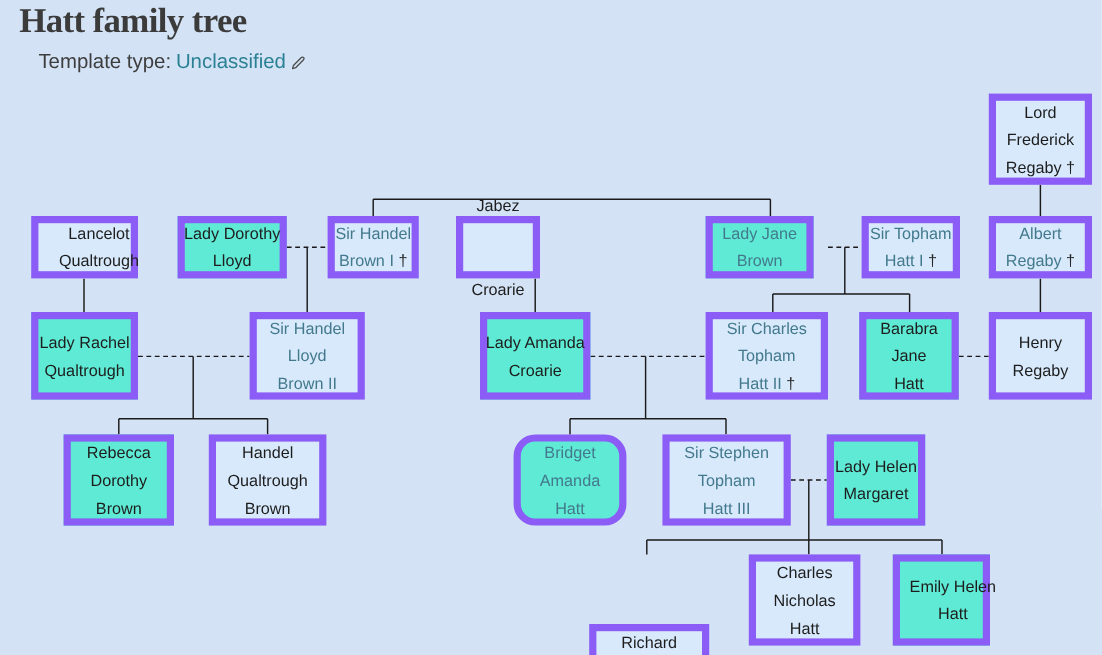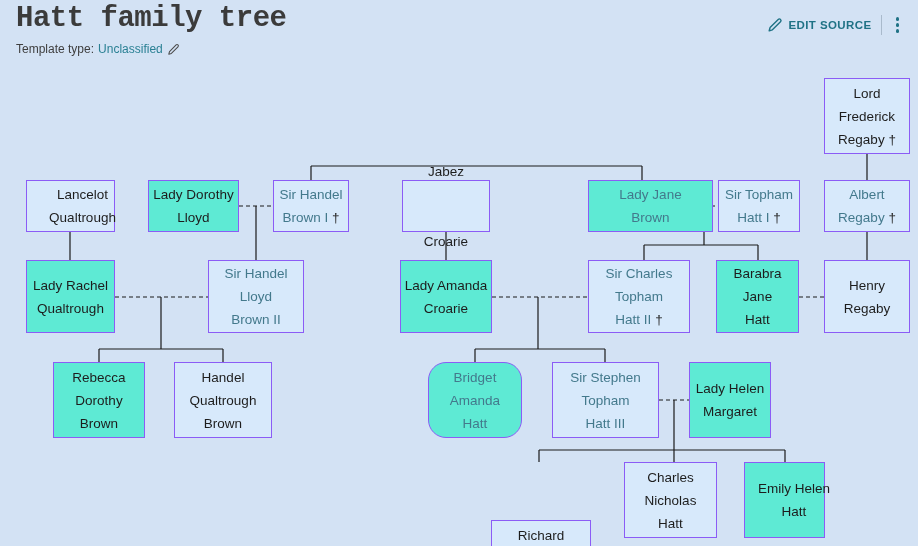--- a/index.html
+++ b/index.html
@@ -1,35 +1,35 @@
 <!DOCTYPE html>
 <html><head>
 <meta charset="utf-8">
 <style>
   html,body{margin:0;padding:0;}
   body{font-family:"Liberation Sans",sans-serif;}
   #app{position:relative;width:918px;height:546px;background:#d3e2f4;overflow:hidden;}
 
   
-  #page-title{position:absolute;left:16px;top:2px;font-family:Liberation Mono, monospace;
+  #page-title{position:absolute;left:16px;top:2px;font-family:Liberation Serif, serif;
     font-weight:bold;font-size:29px;letter-spacing:-0.5px;color:#3b3b3b;}
-  #subtitle{position:absolute;left:16px;top:42px;font-size:12px;color:#3e3e3e;
+  #subtitle{position:absolute;left:32px;top:42px;font-size:17px;color:#3e3e3e;
     display:flex;align-items:center;gap:4px;}
   #subtitle .tpl-link{color:#2a8094;cursor:pointer;}
   #header-actions{position:absolute;right:14px;top:14px;display:flex;align-items:center;gap:9px;height:22px;}
   .edit-source{display:flex;align-items:center;gap:6px;color:#1f7285;font-weight:bold;
     font-size:11.5px;letter-spacing:0.4px;cursor:pointer;}
   .vdiv{width:1px;height:20px;background:#a9bacc;}
   .kebab{display:flex;flex-direction:column;gap:2.5px;padding:3px 5px;cursor:pointer;}
   .kebab i{width:3.5px;height:3.5px;border-radius:50%;background:#1f7285;display:block;}
 
   
   #tree{position:absolute;left:0;top:0;width:918px;height:546px;}
   #edges{position:absolute;left:0;top:0;}
-  .person{position:absolute;box-sizing:border-box;border:1px solid #8b5cf6;
+  .person{position:absolute;box-sizing:border-box;border:6px solid #8b5cf6;
     display:flex;flex-direction:column;justify-content:center;align-items:center;
     text-align:center;font-size:13.5px;line-height:23px;color:#1d1d1d;}
   .male{background:#d7e9fb;}
   .female{background:#5eead4;}
   .linked{color:#43798c;cursor:pointer;}
   .linked .dagger{color:#262626;}
   .pline{white-space:nowrap;}
 </style>
 </head>
 <body>
@@ -39,34 +39,20 @@
   <div id="page-title">Hatt family tree</div>
 
   <div id="subtitle">
     <span>Template type:</span>
     <span class="tpl-link">Unclassified</span>
     <svg width="13" height="13" viewBox="0 0 16 16">
       <path d="M2.2 13.8l0.9-3.3 8.1-8.1a1.62 1.62 0 0 1 2.3 2.3l-8.1 8.1-3.2 1z" fill="none" stroke="#4b4b4b" stroke-width="1.3" stroke-linejoin="round"></path>
     </svg>
   </div>
 
-  <div id="header-actions">
-    <div class="edit-source">
-      <svg width="16" height="16" viewBox="0 0 16 16">
-        <path d="M2.2 13.8l0.9-3.3 8.1-8.1a1.62 1.62 0 0 1 2.3 2.3l-8.1 8.1-3.2 1z" fill="none" stroke="#1f7285" stroke-width="1.4" stroke-linejoin="round"></path>
-      </svg>
-      <span>EDIT SOURCE</span>
-    </div>
-    <div class="vdiv"></div>
-    <div class="kebab">
-        <i></i>
-        <i></i>
-        <i></i>
-      </div>
-  </div>
 
   <div id="tree">
     <svg id="edges" width="918" height="546">
         <line x1="311" y1="166" x2="642" y2="166" stroke="#1a1a1a" stroke-width="1.2"></line>
         <line x1="311" y1="166" x2="311" y2="180" stroke="#1a1a1a" stroke-width="1.2"></line>
         <line x1="642" y1="166" x2="642" y2="180" stroke="#1a1a1a" stroke-width="1.2"></line>
         <line x1="867" y1="154" x2="867" y2="180" stroke="#1a1a1a" stroke-width="1.2"></line>
         <line x1="70" y1="232" x2="70" y2="260" stroke="#1a1a1a" stroke-width="1.2"></line>
         <line x1="256" y1="206" x2="256" y2="260" stroke="#1a1a1a" stroke-width="1.2"></line>
         <line x1="446" y1="232" x2="446" y2="260" stroke="#1a1a1a" stroke-width="1.2"></line>
@@ -105,25 +91,25 @@
         <div class="pline">Qualtrough</div>
       </div>
       <div class="person female" style="left: 148px; top: 180px; width: 91px; height: 52px;">
         <div class="pline">Lady Dorothy</div>
         <div class="pline">Lloyd</div>
       </div>
       <div class="person male linked" style="left: 273px; top: 180px; width: 76px; height: 52px;">
         <div class="pline">Sir Handel</div>
         <div class="pline"><span>Brown I</span><span class="dagger"> †</span></div>
       </div>
-      <div class="person male" style="left: 402px; top: 180px; width: 88px; height: 52px; gap: 47px;">
+      <div class="person male" style="left: 380px; top: 180px; width: 70px; height: 52px; gap: 47px;">
         <div class="pline">Jabez</div>
         <div class="pline">Croarie</div>
       </div>
-      <div class="person female linked" style="left: 588px; top: 180px; width: 125px; height: 52px;">
+      <div class="person female linked" style="left: 588px; top: 180px; width: 90px; height: 52px;">
         <div class="pline">Lady Jane</div>
         <div class="pline">Brown</div>
       </div>
       <div class="person male linked" style="left: 718px; top: 180px; width: 82px; height: 52px;">
         <div class="pline">Sir Topham</div>
         <div class="pline"><span>Hatt I</span><span class="dagger"> †</span></div>
       </div>
       <div class="person male linked" style="left: 824px; top: 180px; width: 86px; height: 52px;">
         <div class="pline">Albert</div>
         <div class="pline"><span>Regaby</span><span class="dagger"> †</span></div>

